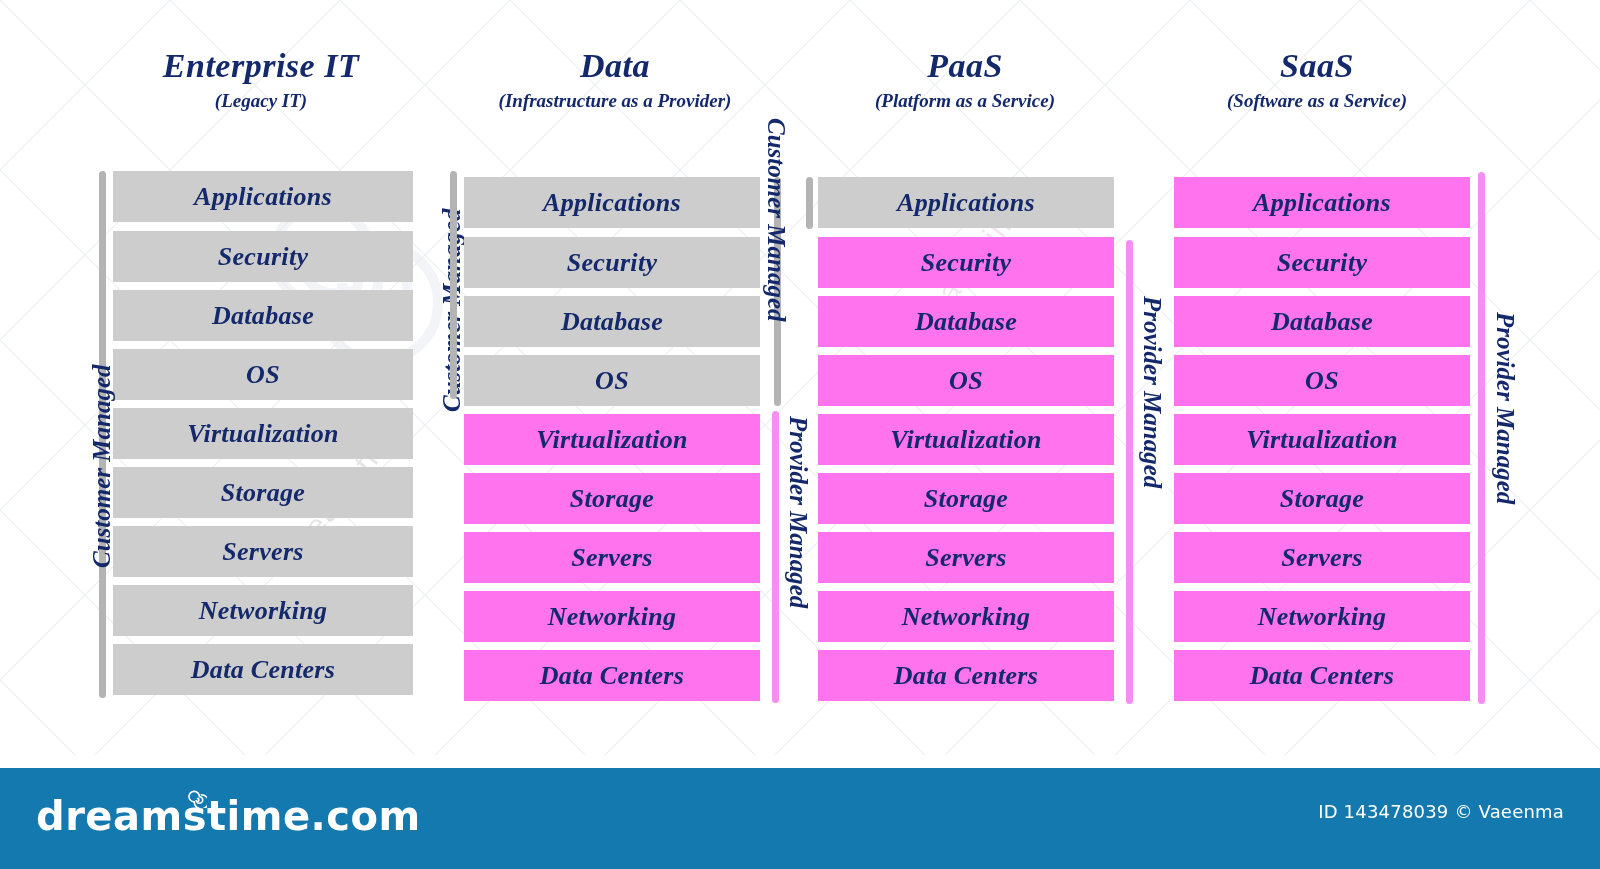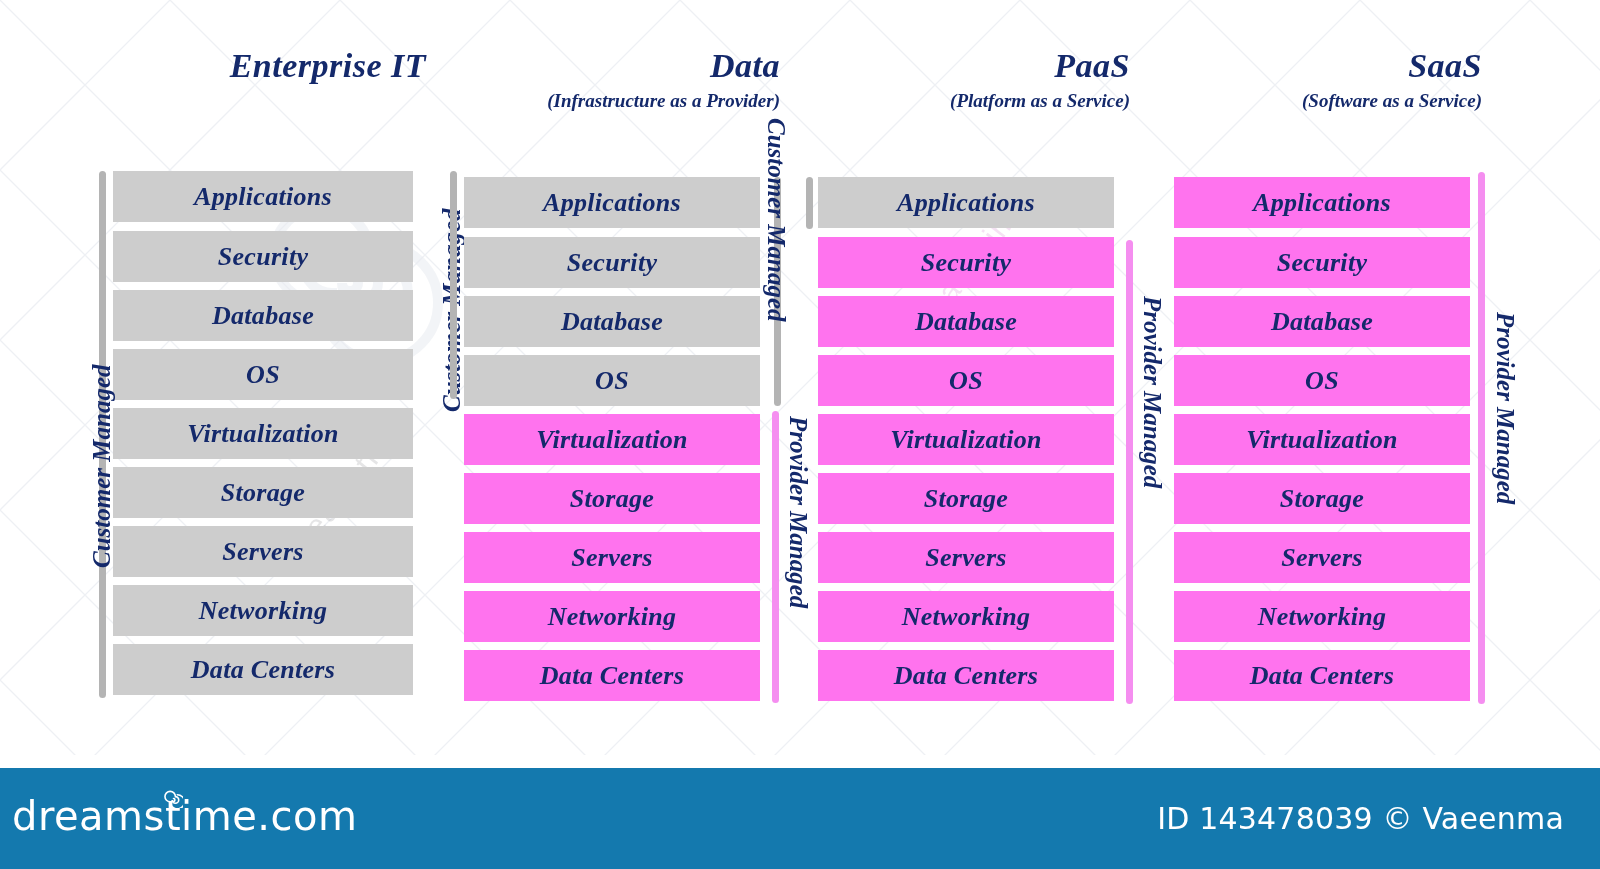--- a/index.html
+++ b/index.html
@@ -44,21 +44,21 @@
     color: rgba(160,160,165,0.28);
     font-family: "Liberation Sans", sans-serif;
     font-size: 30px;
     letter-spacing: 2px;
     white-space: nowrap;
   }
 
   
   .col-header {
     position: absolute;
-    text-align: right;
+    text-align: center;
     color: #14296b;
   }
   .col-title {
     font-weight: bold;
     font-style: italic;
     font-size: 34px;
     line-height: 40px;
     letter-spacing: 0.5px;
     white-space: nowrap;
   }
@@ -117,25 +117,26 @@
   #footer {
     position: absolute;
     left: 0;
     top: 768px;
     width: 1600px;
     height: 101px;
     background: #1479ae;
   }
   #footer-logo {
     position: absolute;
-    left: 12px;
+    left: 36px;
     top: 26px;
     display: flex;
     align-items: flex-start;
     color: #ffffff;
+    font-weight: bold;
   }
   .logo-text {
     font-family: "DejaVu Sans", sans-serif;
     font-size: 40px;
     letter-spacing: 0.5px;
     color: #ffffff;
     line-height: 44px;
   }
   .logo-mark {
     position: absolute;
@@ -143,21 +144,21 @@
     top: -5px;
     width: 19px;
     height: 19px;
   }
   #footer-id {
     position: absolute;
     right: 36px;
     top: 33px;
     color: #ffffff;
     font-family: "DejaVu Sans", sans-serif;
-    font-size: 30px;
+    font-size: 18px;
     letter-spacing: 0.2px;
     white-space: nowrap;
     margin-left: 37px;
   }
 </style>
 </head>
 <body>
 
 <div id="diagram">
 
@@ -177,20 +178,21 @@
     <path d="M50 50 m0 0 a4 4 0 1 1 -4 4 a9 9 0 1 0 9 -9 a14 14 0 1 0 -14 14 a19 19 0 1 0 19 -19 a24 24 0 1 0 -24 24 a29 29 0 1 0 29 -29" fill="none" stroke="#ffffff" stroke-width="5" stroke-linecap="round" opacity="0.55"></path>
   </svg>
   <svg class="wm-spiral" style="left:1175px; top:470px; width:190px; height:190px;" viewBox="0 0 100 100">
     <path d="M50 50 m0 0 a4 4 0 1 1 -4 4 a9 9 0 1 0 9 -9 a14 14 0 1 0 -14 14 a19 19 0 1 0 19 -19 a24 24 0 1 0 -24 24 a29 29 0 1 0 29 -29" fill="none" stroke="#ffffff" stroke-width="5" stroke-linecap="round" opacity="0.5"></path>
   </svg>
   <span class="wm-text" style="left:258px; top:470px; transform:rotate(-52deg);">dreamstime</span>
   <span class="wm-text" style="left:880px; top:250px; transform:rotate(-52deg); color:rgba(230,190,228,0.45);">dreamstime</span>
 
   <div class="col-header" style="left:96px; top:46px; width:330px;">
     <div class="col-title">Enterprise IT</div>
+    <div class="col-sub">(Legacy IT)</div>
   </div>
   <div class="col-header" style="left:450px; top:46px; width:330px;">
     <div class="col-title">Data</div>
     <div class="col-sub">(Infrastructure as a Provider)</div>
   </div>
   <div class="col-header" style="left:1152px; top:46px; width:330px;">
     <div class="col-title">SaaS</div>
     <div class="col-sub">(Software as a Service)</div>
   </div>
   <div class="col-header" style="left:800px; top:46px; width:330px;">

